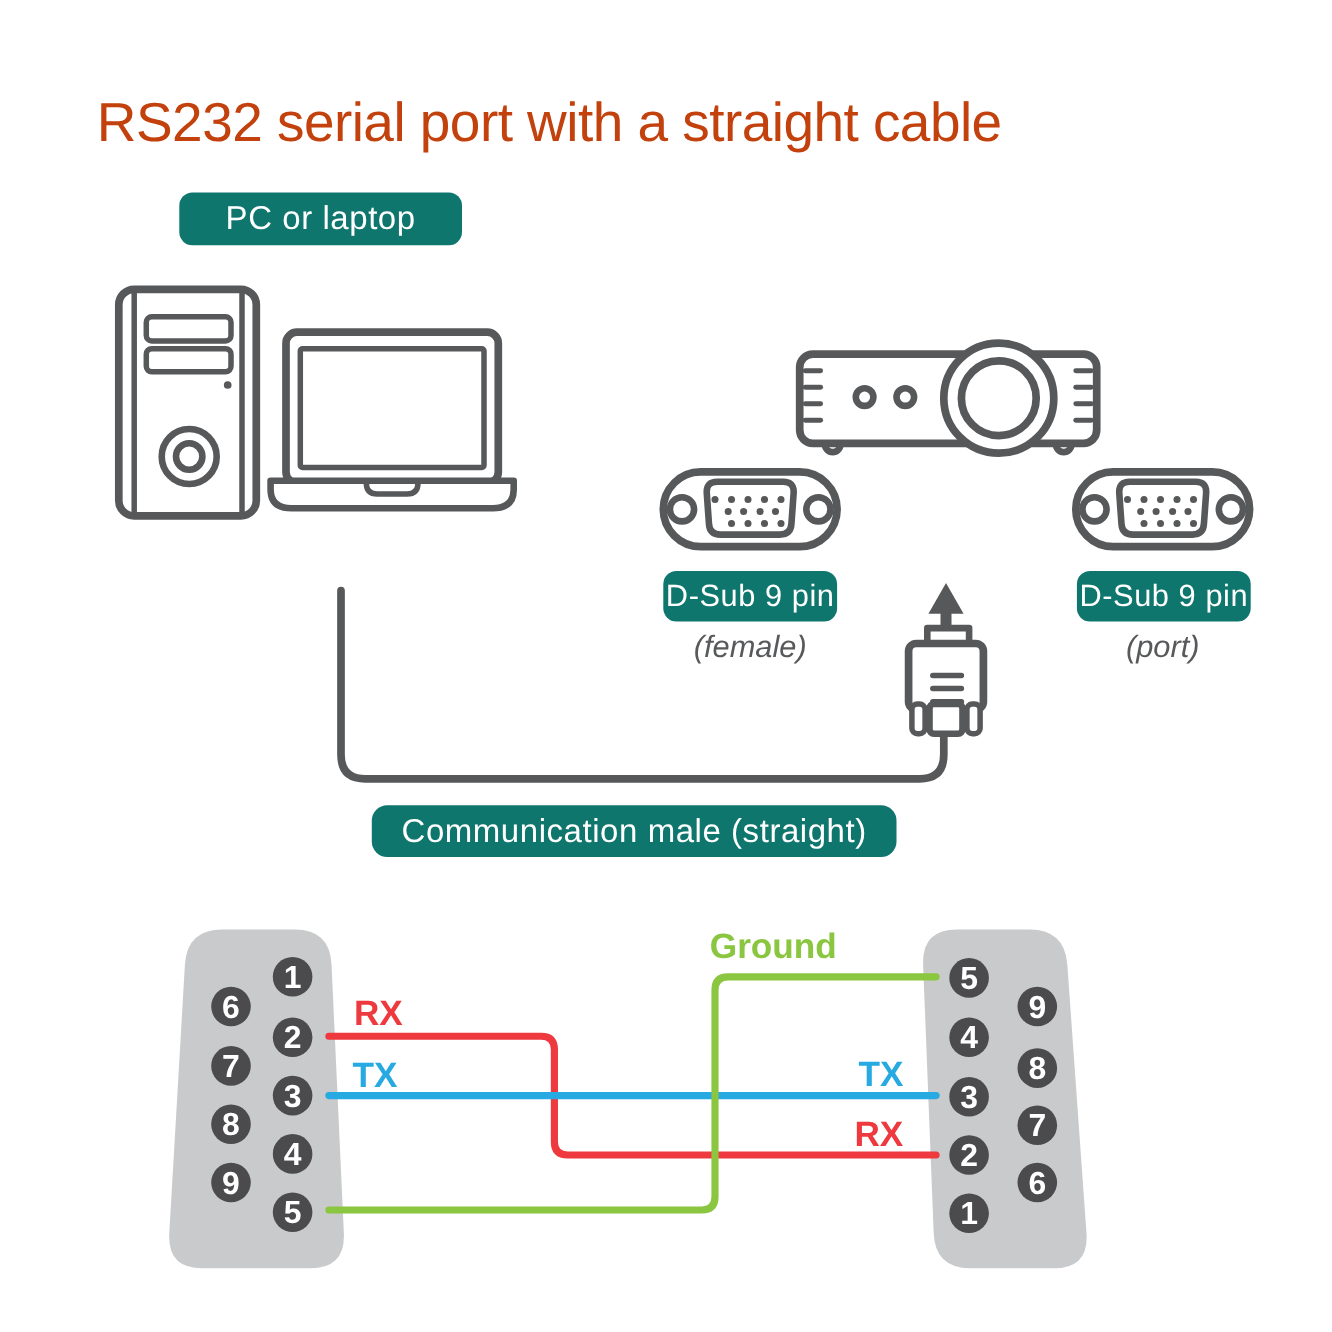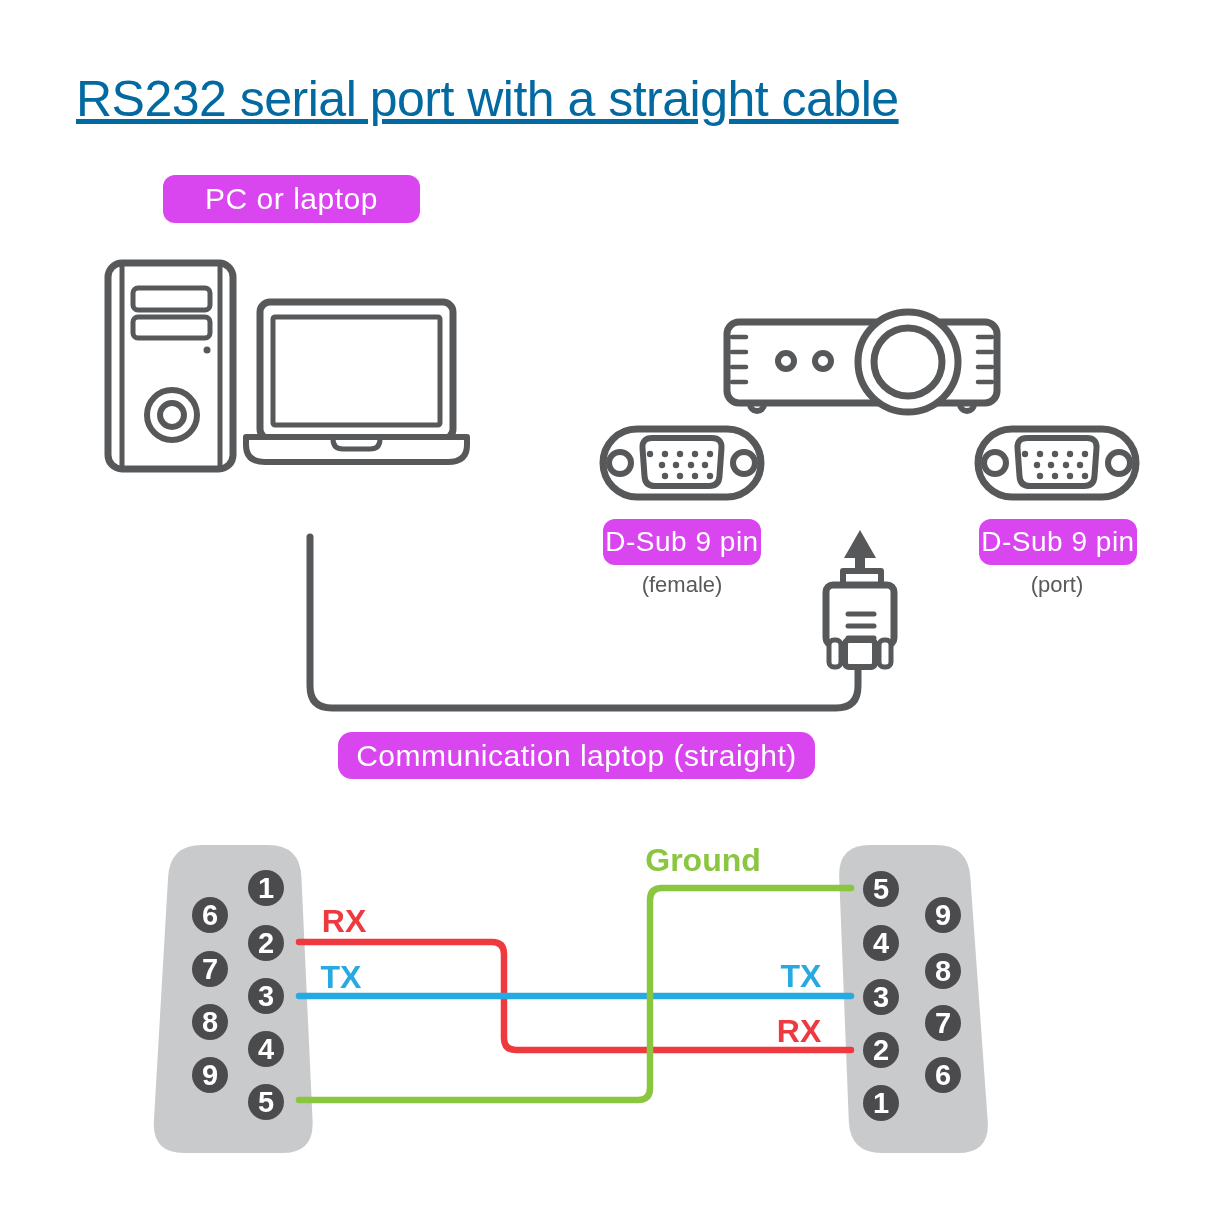--- a/index.html
+++ b/index.html
@@ -1,37 +1,37 @@
 <!DOCTYPE html>
 <html><head>
 <meta charset="utf-8">
 <style>
   html,body{margin:0;padding:0;background:#fff;}
   .stage{
     position:relative;width:1211px;height:1211px;background:#ffffff;
     font-family:"Liberation Sans",sans-serif;overflow:hidden;
   }
   .title{
-    position:absolute;left:72px;top:66px;margin:4px;
+    position:absolute;left:72px;top:66px;margin:16px;
     font-size:50px;font-weight:500;letter-spacing:-0.5px;
-    color:#0369a1;white-space:nowrap;text-decoration:underline;
+    color:#c2410c;white-space:nowrap;
   }
   .badge{
     position:absolute;display:flex;align-items:center;justify-content:center;
-    background:#d946ef;color:#ffffff;border-radius:12px;
+    background:#0f766e;color:#ffffff;border-radius:12px;
     font-size:30px;letter-spacing:0.5px;white-space:nowrap;
   }
   .badge-pc{left:163px;top:175px;width:257px;height:48px;}
   .badge-proj{left:616px;top:175px;width:527px;height:48px;}
   .badge-dsub-f{left:603px;top:519px;width:158px;height:46px;font-size:28px;}
   .badge-dsub-m{left:979px;top:519px;width:158px;height:46px;font-size:28px;}
   .badge-cable{left:338px;top:732px;width:477px;height:47px;border-radius:14px;}
   .caption{
     position:absolute;width:160px;text-align:center;
-    color:#58595b;font-size:22px;
+    color:#58595b;font-size:28px;font-style:italic;
   }
   .cap-f{left:602px;top:572px;}
   .cap-m{left:977px;top:572px;}
   svg.art{position:absolute;left:0;top:0;}
   
   .o{fill:none;stroke:#57585a;stroke-linecap:round;stroke-linejoin:round;}
   .wf{fill:#ffffff;}
   .gf{fill:#57585a;stroke:none;}
   .sw7{stroke-width:7;}
   .sw6{stroke-width:6;}
@@ -54,21 +54,21 @@
 
 <div class="stage">
 
   <h1 class="title">RS232 serial port with a straight cable</h1>
 
   <div class="badge badge-pc">PC or laptop</div>
   <div class="badge badge-dsub-f">D-Sub 9 pin</div>
   <div class="caption cap-f">(female)</div>
   <div class="badge badge-dsub-m">D-Sub 9 pin</div>
   <div class="caption cap-m">(port)</div>
-  <div class="badge badge-cable">Communication laptop (straight)</div>
+  <div class="badge badge-cable">Communication male (straight)</div>
 
   <svg class="art" width="1211" height="1211" viewBox="0 0 1211 1211">
 
     <g>
       <path class="o sw7" d="M310,537 L310,686 Q310,708 332,708 L836,708 Q858,708 858,686 L858,664"></path>
     </g>
 
     <g>
       <rect class="o sw7 wf" x="108" y="263" width="125" height="206" rx="14"></rect>
       <line class="o sw5" x1="122" y1="267" x2="122" y2="465"></line>

